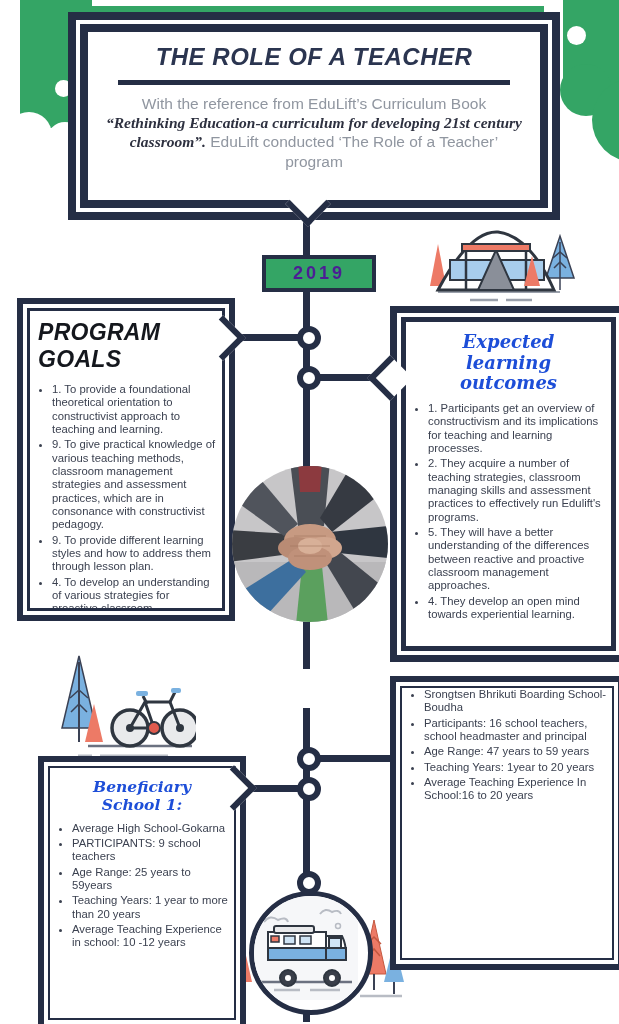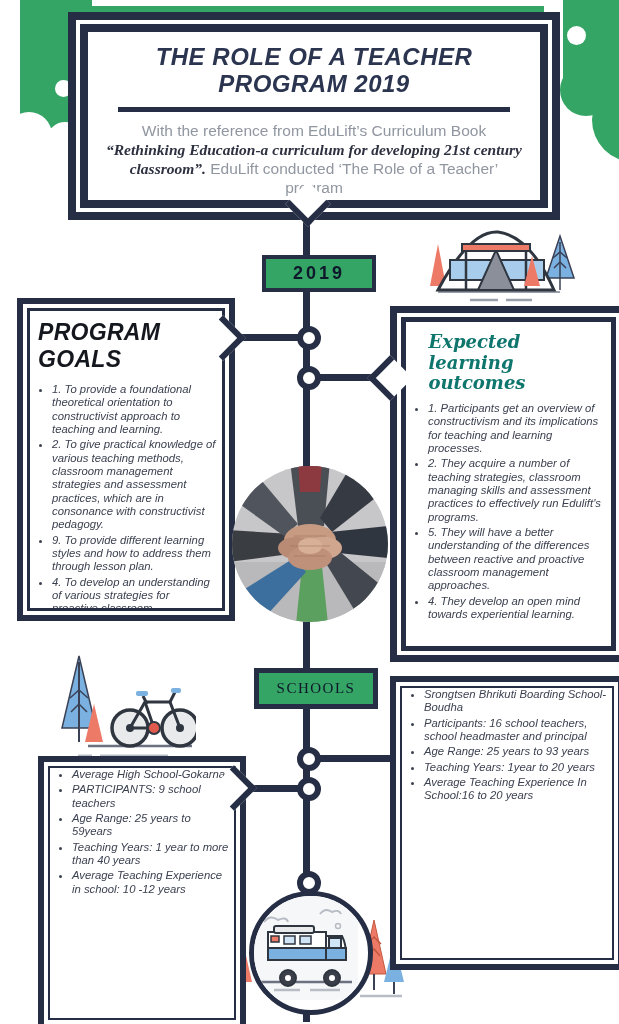--- a/index.html
+++ b/index.html
@@ -37,29 +37,29 @@
 
   
   .header-frame{left:68px;top:12px;width:476px;height:192px;border-width:8px;}
   .header-frame .frame-inner{border-width:8px;text-align:center;}
   .header-title{margin-top:12px;font-size:24px;line-height:1.12;font-weight:bold;font-style:italic;letter-spacing:.5px;color:#2b3550;}
   .header-divider{width:392px;height:5px;background:var(--navy);margin:9px auto 9px;}
   .header-sub{width:424px;margin:0 auto;font-size:15.5px;line-height:1.24;color:var(--gray);}
   .header-sub .quote{font-family:"Liberation Serif",serif;font-weight:bold;font-style:italic;color:#2e3140;}
 
   
-  .badge{position:absolute;background:var(--green);color:#0f172a;display:flex;align-items:center;justify-content:center;z-index:4;text-align:right;}
+  .badge{position:absolute;background:var(--green);color:#4c1d95;display:flex;align-items:center;justify-content:center;z-index:4;text-align:right;}
   .badge-2019{left:262px;top:255px;width:106px;height:29px;border:4px solid var(--navy);font-size:18px;font-weight:bold;letter-spacing:3px;}
   .badge-schools{left:254px;top:668px;width:114px;height:31px;border:5px solid var(--navy);font-family:"Liberation Serif",serif;font-size:15px;letter-spacing:1.5px;}
 
   
   .box-heading-sans{font-size:23px;font-weight:bold;font-style:italic;color:#14171d;letter-spacing:.3px;margin:8px 0 10px 8px;}
-  .box-heading-script{font-family:"DejaVu Serif",serif;font-size:18px;font-weight:bold;font-style:italic;color:#0f766e;text-align:left;line-height:1.15;margin:10px 4px 8px;}
+  .box-heading-script{font-family:"DejaVu Serif",serif;font-size:18px;font-weight:bold;font-style:italic;color:#1d4ed8;text-align:center;line-height:1.15;margin:10px 4px 8px;}
   .box ul{list-style:disc;padding-left:22px;margin-right:4px;font-size:11.3px;line-height:1.18;color:var(--body);}
-  .box li{margin-bottom:2px;font-style:italic;}
+  .box li{margin-bottom:2px;}
 
   .box-goals{left:17px;top:298px;width:206px;height:311px;}
   .box-outcomes{left:390px;top:306px;width:223px;height:342px;border-width:7px;}
   .box-outcomes .frame-inner{border-width:5px;}
   .box-school1{left:38px;top:756px;width:196px;height:262px;}
   .box-school1 .frame-inner{border-width:2px;}
   .box-school2{left:390px;top:676px;width:222px;height:282px;}
   .box-school2 .frame-inner{border-width:2px;}
   .box-school1 .box-heading-script,.box-school2 .box-heading-script{font-size:15.5px;}
 
@@ -107,76 +107,73 @@
 
   <div class="tail tail-down" style="left:292px;top:188px;"></div>
   <div class="tail tail-right" style="left:207px;top:322px;"></div>
   <div class="tail tail-left" style="left:374px;top:362px;"></div>
   <div class="tail tail-right" style="left:218px;top:772px;"></div>
 
   <div class="frame header-frame">
     <div class="frame-inner">
       <div class="header-title">
         <span>THE ROLE OF A TEACHER</span><br>
-        <span>PROGRAM 2019</span>
       </div>
       <div class="header-divider"></div>
       <div class="header-sub"><span>With the reference from EduLift’s Curriculum Book </span><span class="quote">“Rethinking Education-a curriculum for developing 21st century classroom”.</span><span> EduLift conducted ‘The Role of a Teacher’ program</span></div>
     </div>
   </div>
 
   <div class="badge badge-2019">
       <span>2019</span>
     </div>
-  <div class="badge badge-schools">
-      <span>SCHOOLS</span>
-    </div>
 
   <div class="frame box box-goals">
     <div class="frame-inner">
       <div class="box-heading-sans">PROGRAM GOALS</div>
       <ul>
         <li>1. To provide a foundational theoretical orientation to constructivist approach to teaching and learning.</li>
-        <li>2. To give practical knowledge of various teaching methods, classroom management strategies and assessment practices, which are in consonance with constructivist pedagogy.</li>
+        <li>9. To give practical knowledge of various teaching methods, classroom management strategies and assessment practices, which are in consonance with constructivist pedagogy.</li>
         <li>9. To provide different learning styles and how to address them through lesson plan.</li>
         <li>4. To develop an understanding of various strategies for proactive classroom management</li>
       </ul>
     </div>
   </div>
 
   <div class="frame box box-outcomes">
     <div class="frame-inner">
       <div class="box-heading-script" style="width:160px;margin-left:auto;margin-right:auto;">Expected learning outcomes</div>
       <ul>
         <li>1. Participants get an overview of constructivism and its implications for teaching and learning processes.</li>
         <li>2. They acquire a number of teaching strategies, classroom managing skills and assessment practices to effectively run Edulift's programs.</li>
         <li>5. They will have a better understanding of the differences between reactive and proactive classroom management approaches.</li>
         <li>4. They develop an open mind towards experiential learning.</li>
       </ul>
     </div>
   </div>
 
   <div class="frame box box-school1">
     <div class="frame-inner">
+      <div class="box-heading-script" style="width:110px;margin-left:auto;margin-right:auto;">Beneficiary School 1:</div>
       <ul>
         <li>Average High School-Gokarna</li>
         <li>PARTICIPANTS: 9 school teachers</li>
         <li>Age Range: 25 years to 59years</li>
-        <li>Teaching Years: 1 year to more than 40 years</li>
+        <li>Teaching Years: 1 year to more than 20 years</li>
         <li>Average Teaching Experience in school: 10 -12 years</li>
       </ul>
     </div>
   </div>
 
   <div class="frame box box-school2">
     <div class="frame-inner">
       <ul>
         <li>Srongtsen Bhrikuti Boarding School-Boudha</li>
         <li>Participants: 16 school teachers, school headmaster and principal</li>
-        <li>Age Range: 25 years to 93 years</li>
+        <li>Age Range: 47 years to 59 years</li>
         <li>Teaching Years: 1year to 20 years</li>
         <li>Average Teaching Experience In School:16 to 20 years</li>
       </ul>
     </div>
   </div>
 
   <div class="photo-circle">
     <svg width="156" height="156" viewBox="0 0 156 156">
       <rect width="156" height="156" fill="#c7c6c8"></rect>
       <rect x="0" y="96" width="156" height="60" fill="#b9b8ba"></rect>

